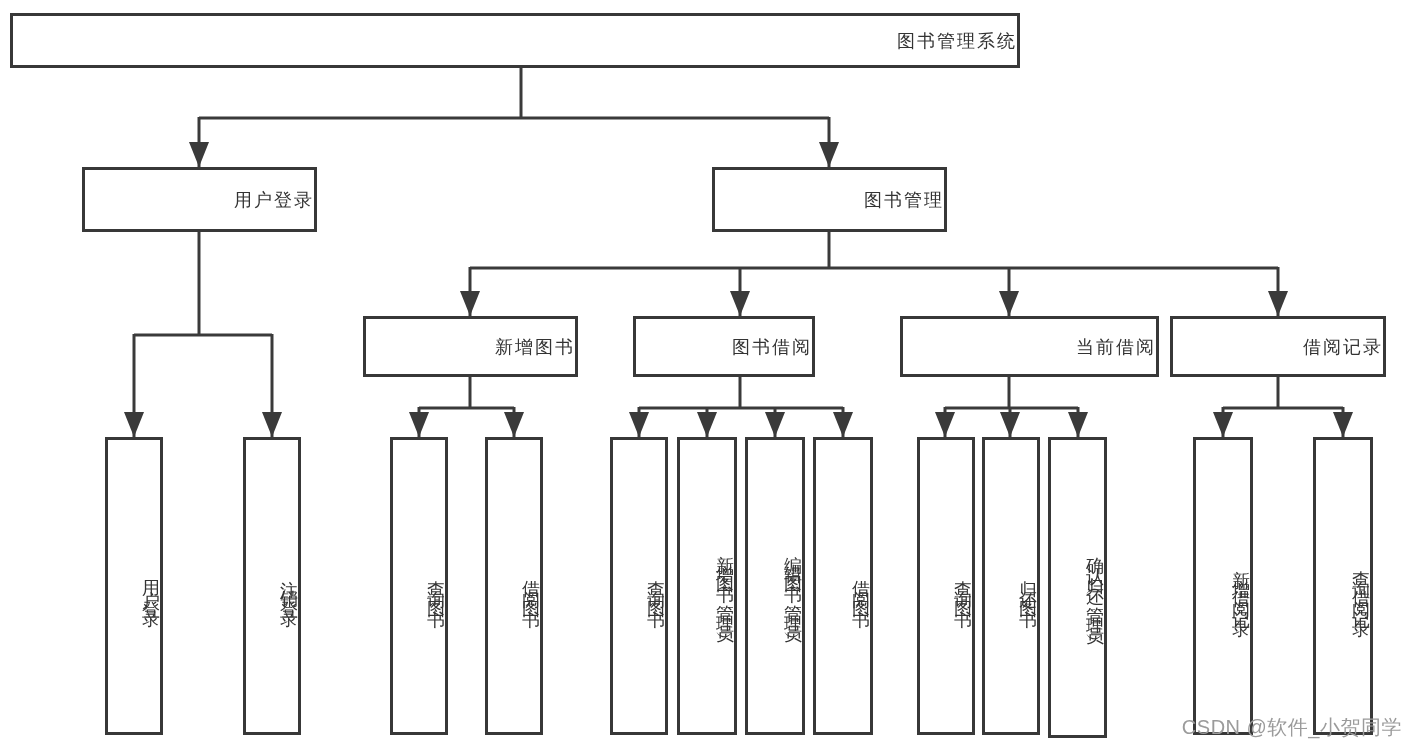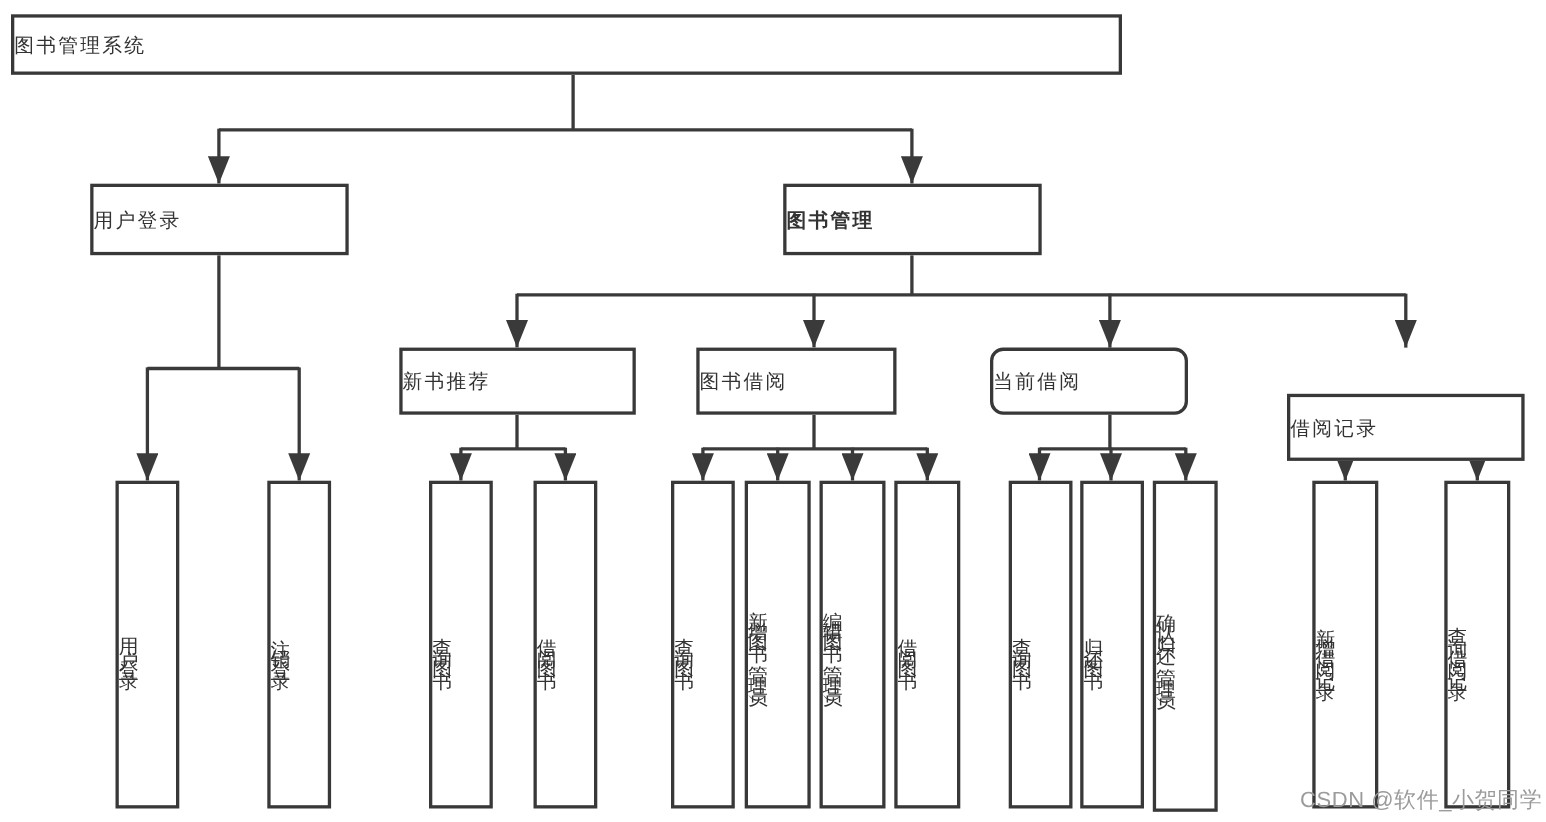--- a/index.html
+++ b/index.html
@@ -32,21 +32,21 @@
     stroke-width: 3;
     fill: none;
   }
   .connectors .arrowhead { fill: var(--line); stroke: none; }
   .node {
     position: absolute;
     background: var(--box-fill);
     border: 3px solid var(--box-border);
     display: flex;
     align-items: center;
-    justify-content: flex-start;
+    justify-content: flex-end;
     z-index: 2;
   }
   .node .label {
     font-size: 18px;
     letter-spacing: 2px;
     color: var(--text);
     white-space: nowrap;
   }
   .vnode .label {
     writing-mode: vertical-rl;
@@ -135,34 +135,34 @@
     </g>
   </svg>
 
   <div class="node" style="left:10px; top:13px; width:1010px; height:55px;">
     <span class="label">图书管理系统</span>
   </div>
 
   <div class="node" style="left:82px; top:167px; width:235px; height:65px;">
     <span class="label">用户登录</span>
   </div>
-  <div class="node" style="left:712px; top:167px; width:235px; height:65px;font-weight:bold;">
+  <div class="node" style="left:712px; top:167px; width:235px; height:65px;">
     <span class="label">图书管理</span>
   </div>
 
   <div class="node" style="left:363px; top:316px; width:215px; height:61px;">
-    <span class="label">新书推荐</span>
+    <span class="label">新增图书</span>
   </div>
   <div class="node" style="left:633px; top:316px; width:182px; height:61px;">
     <span class="label">图书借阅</span>
   </div>
-  <div class="node" style="left:900px; top:316px; width:180px; height:61px;border-radius:12px;">
+  <div class="node" style="left:900px; top:316px; width:259px; height:61px;">
     <span class="label">当前借阅</span>
   </div>
-  <div class="node" style="left:1170px; top:316px; width:216px; height:61px;margin-top:42px;">
+  <div class="node" style="left:1170px; top:316px; width:216px; height:61px;">
     <span class="label">借阅记录</span>
   </div>
 
   <div class="node vnode" style="left:105px; top:437px; width:58px; height:298px;">
     <span class="label">用户登录</span>
   </div>
   <div class="node vnode" style="left:243px; top:437px; width:58px; height:298px;">
     <span class="label">注销登录</span>
   </div>
 

